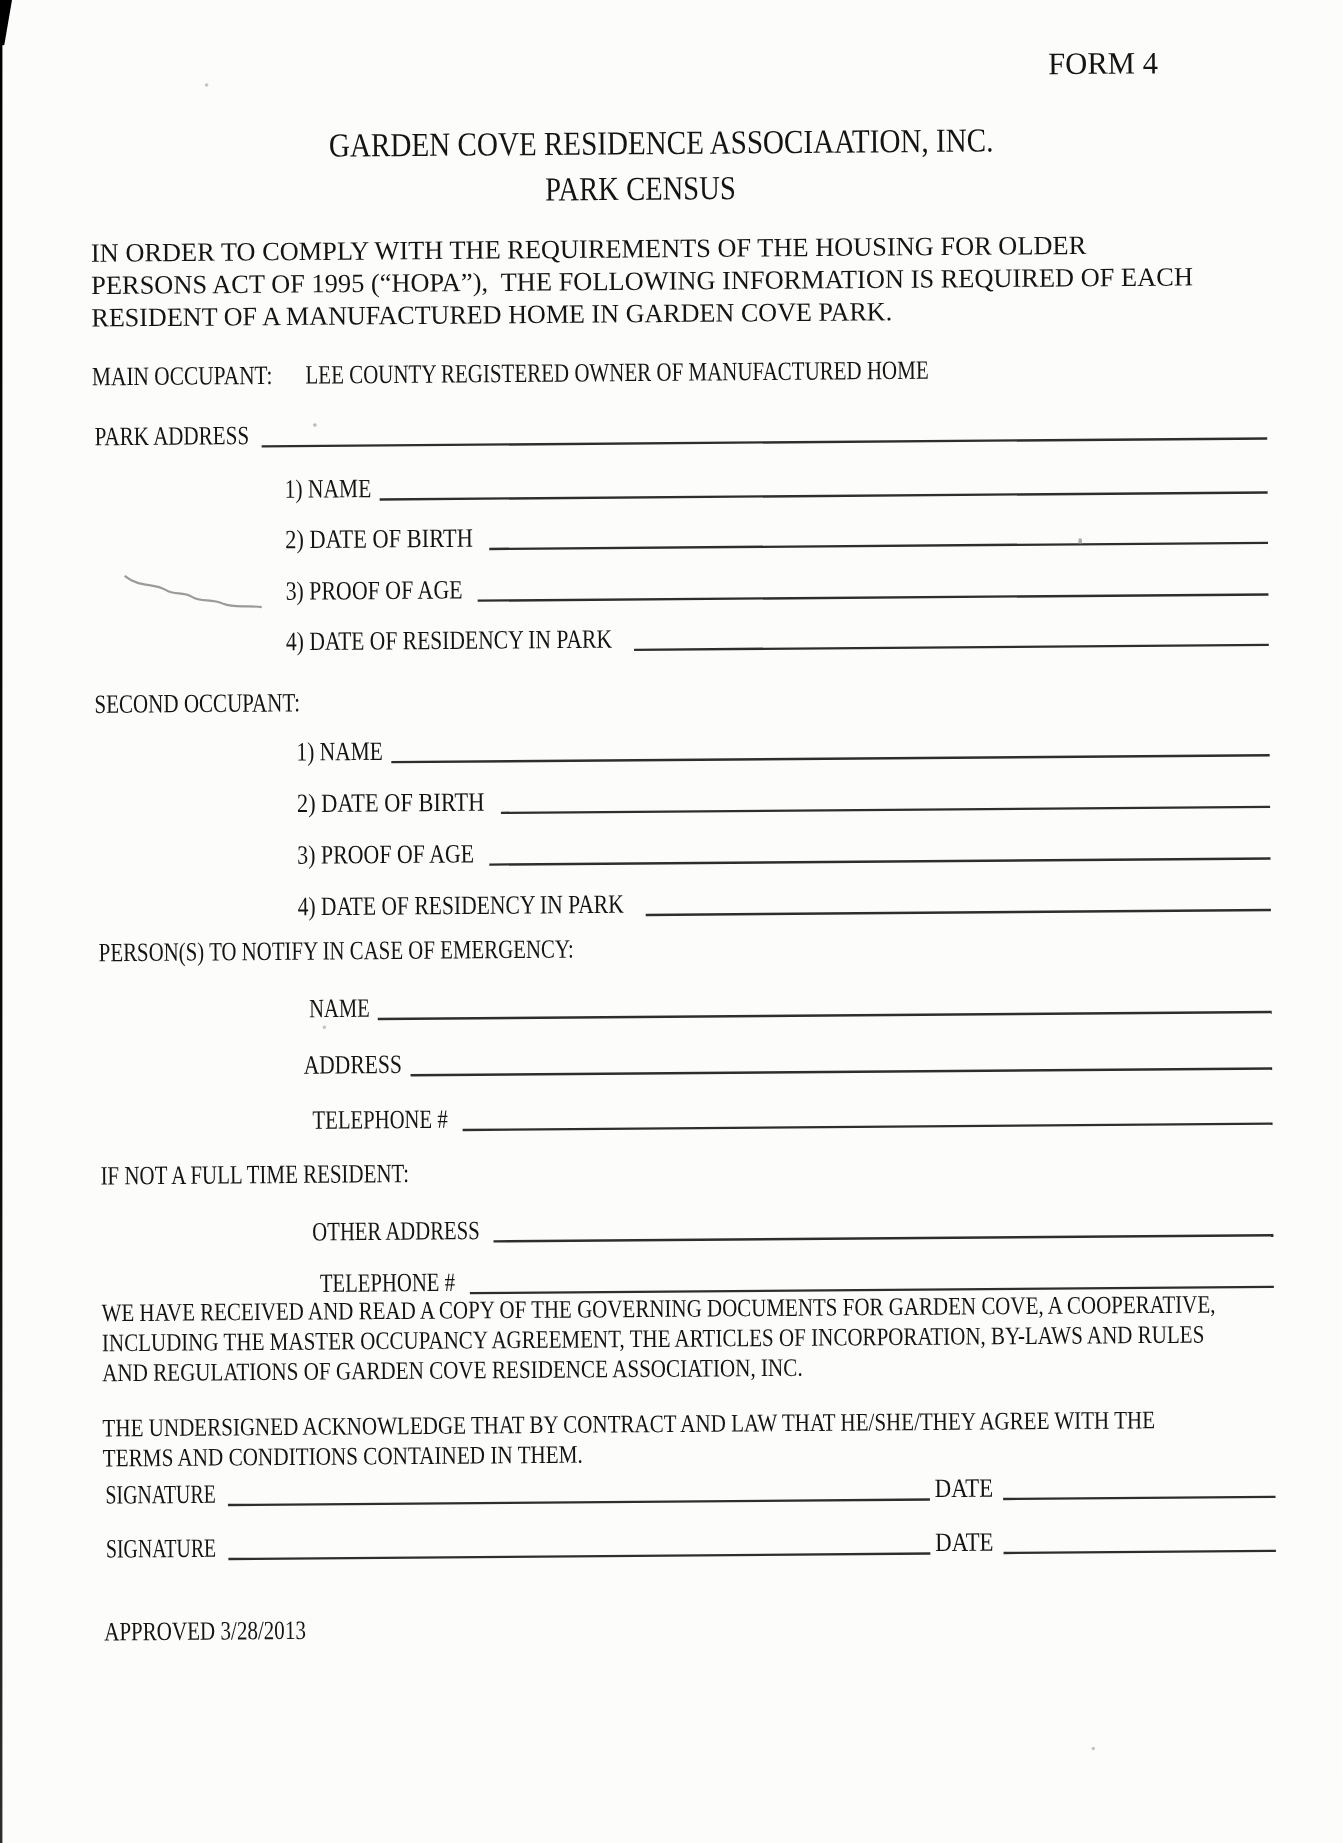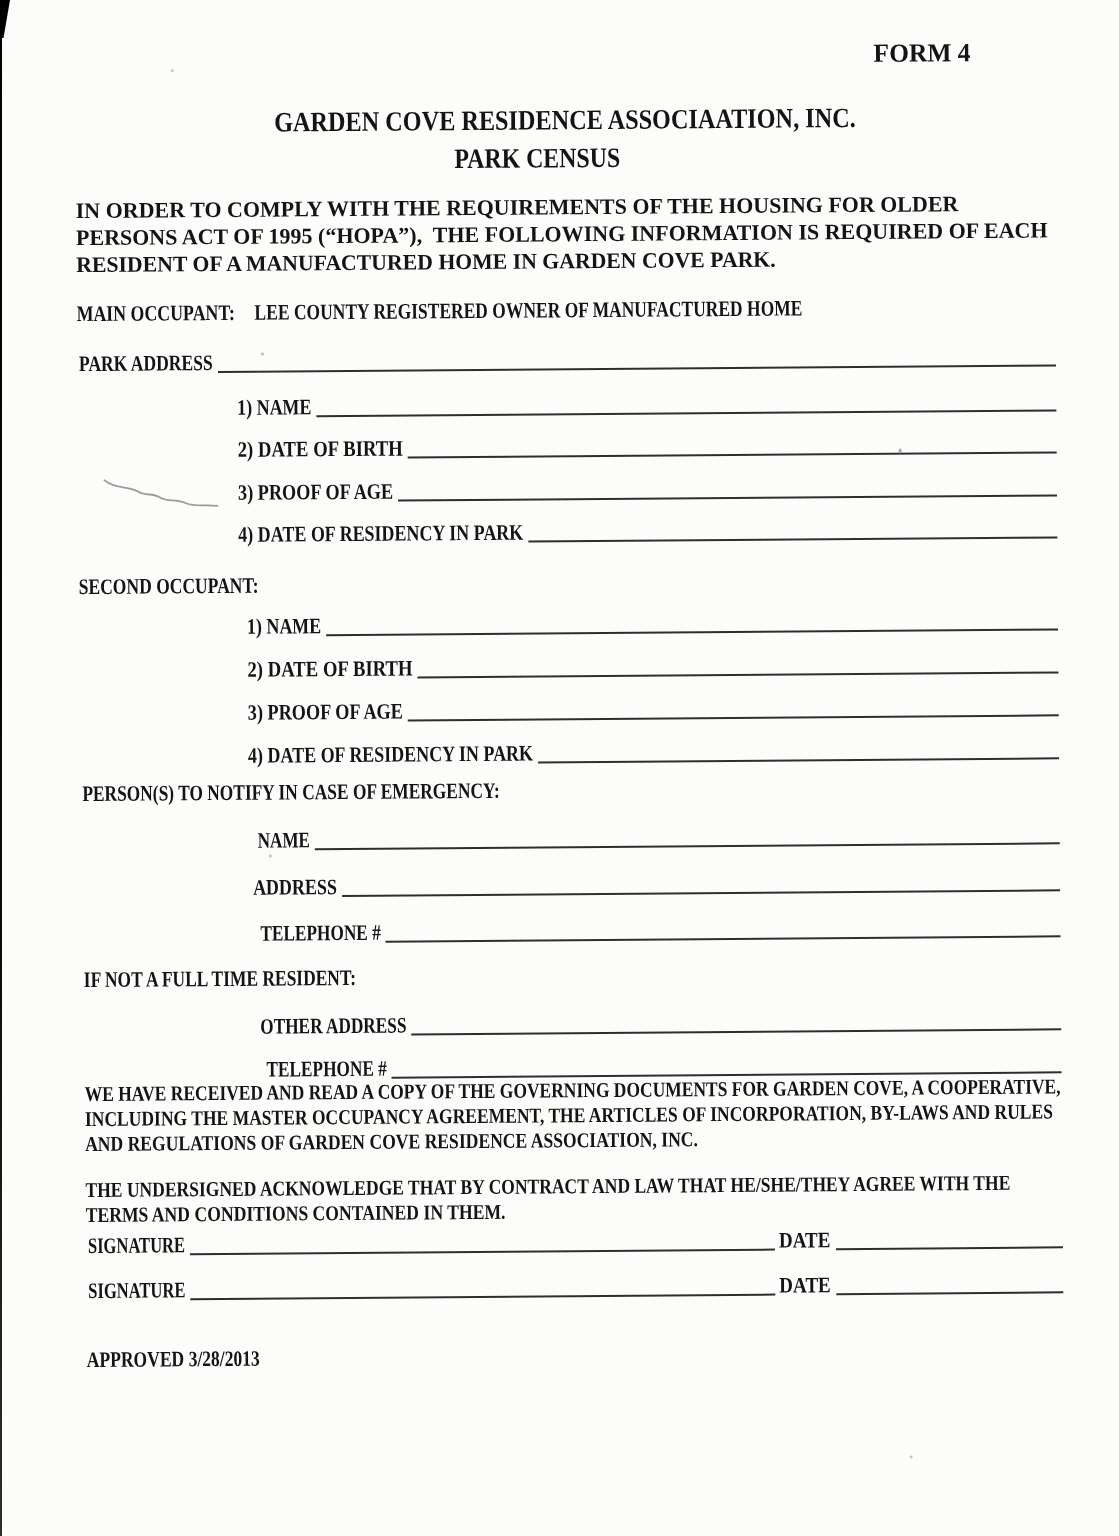--- a/index.html
+++ b/index.html
@@ -1,20 +1,20 @@
 <!DOCTYPE html>
 <html><head>
 <meta charset="utf-8">
 <style>
   html,body{margin:0;padding:0;background:#ffffff;}
   .page{
     position:relative;width:1119px;height:1536px;
     background:#fcfcfb;overflow:hidden;
     font-family:"Liberation Serif","DejaVu Serif",serif;
-    font-weight:bold;color:#141414;
+    font-weight:normal;color:#141414;
   }
   .tilt{position:absolute;inset:0;transform:rotate(-0.45deg);transform-origin:90px 1260px;}
   
   .heading{position:absolute;height:28px;line-height:28px;font-size:22px;white-space:nowrap;}
   .big{font-size:28px;height:32px;line-height:32px;}
   .fitbox{display:inline-block;height:100%;flex:0 0 auto;overflow:visible;}
   .fit{display:inline-block;white-space:pre;transform-origin:0 60%;}
   
   .row{position:absolute;display:flex;align-items:flex-start;height:28px;line-height:28px;font-size:22px;}
   .blank{flex:1 1 auto;height:22px;border-bottom:2px solid #2e2e2e;margin-left:5px;}

